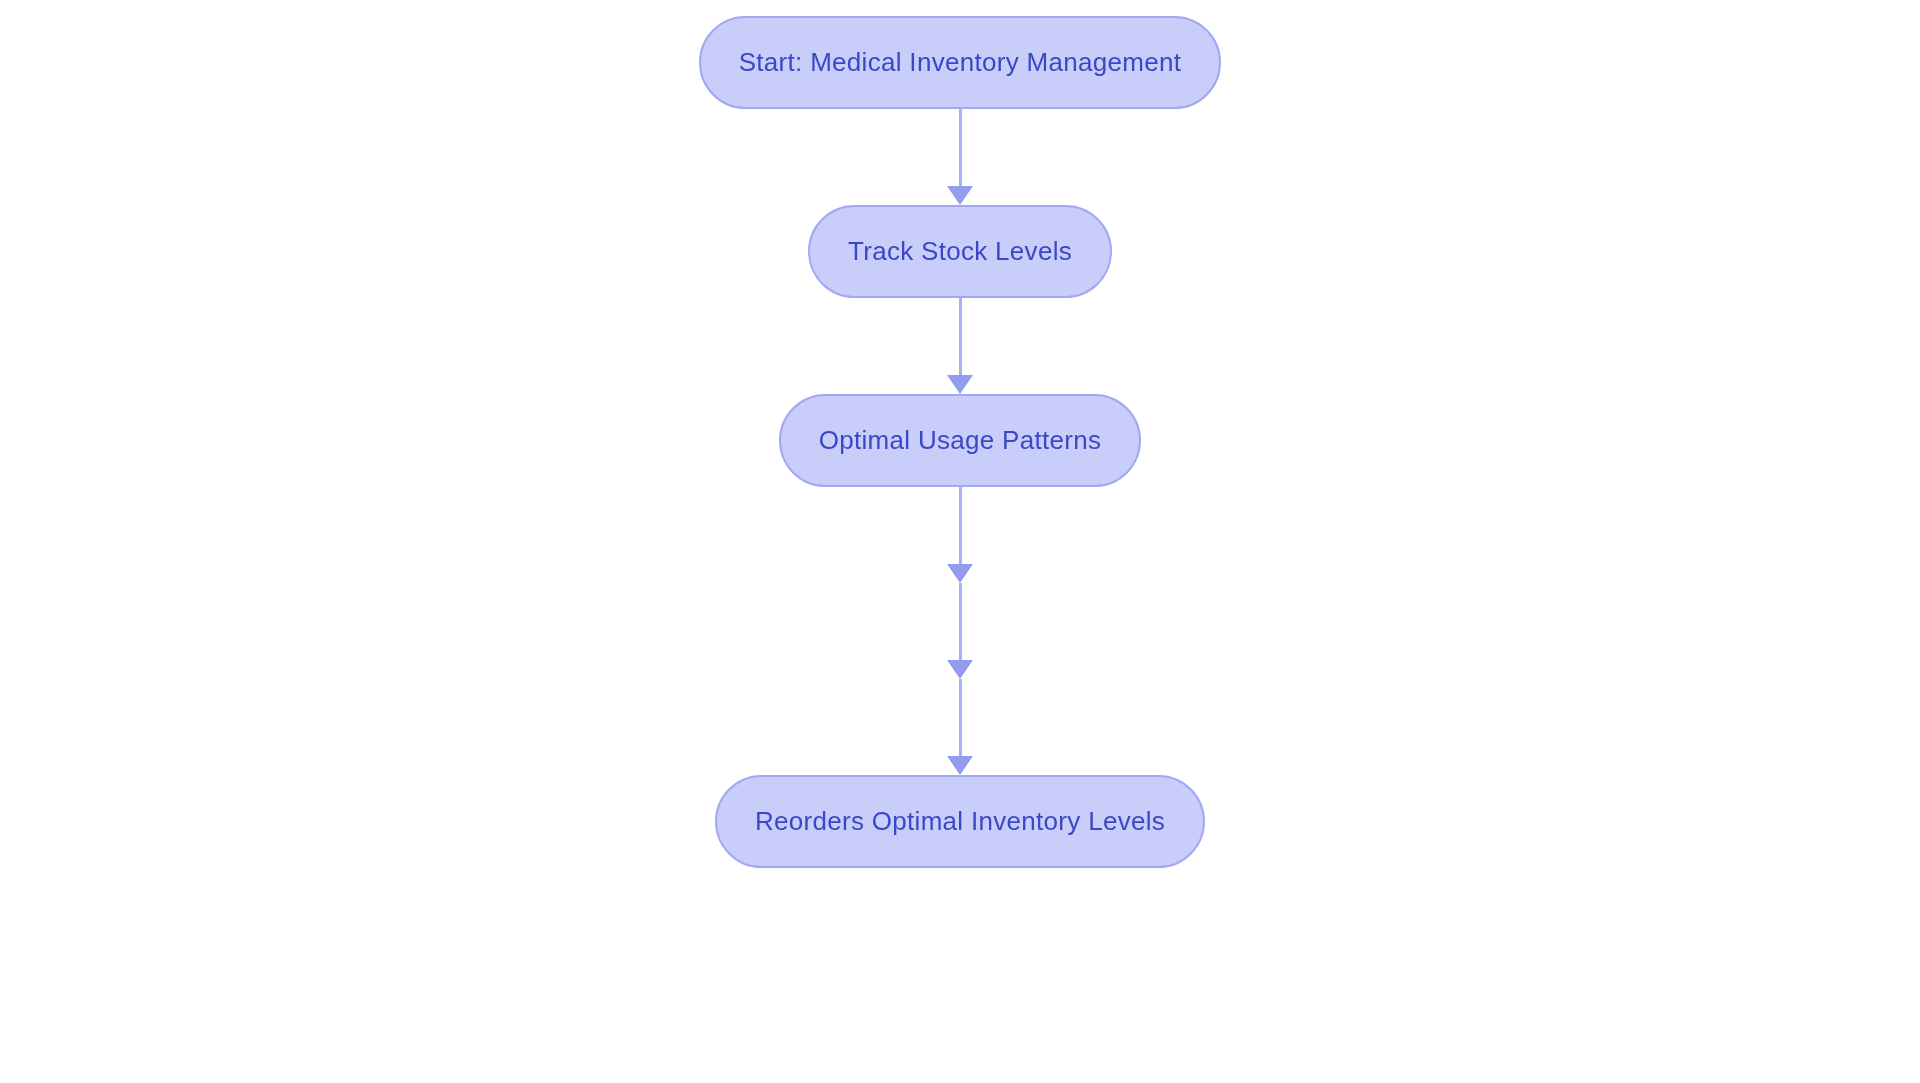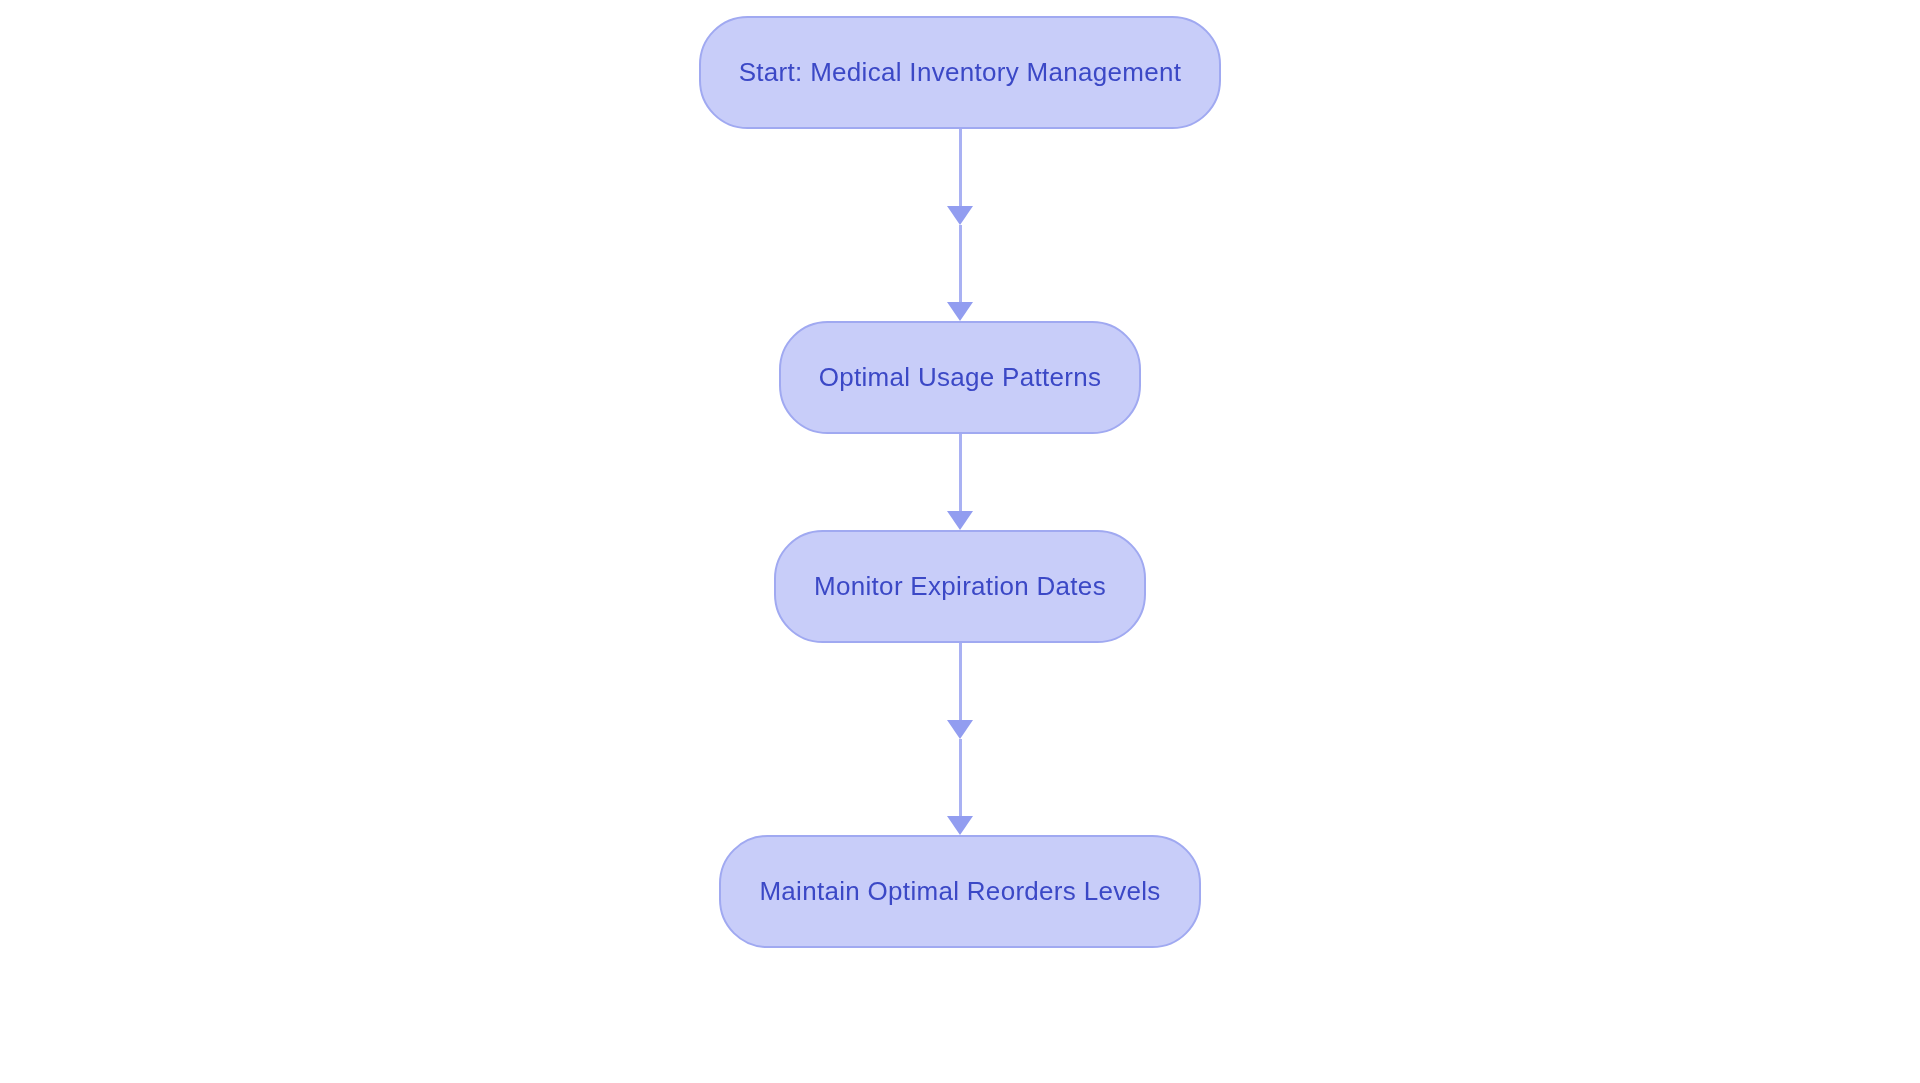--- a/index.html
+++ b/index.html
@@ -24,21 +24,21 @@
   .flowchart {
     width: 100%;
     height: 100%;
     padding-top: 16px;
     display: flex;
     flex-direction: column;
     align-items: center;
   }
 
   .node {
-    height: 113px;
+    height: 93px;
     padding: 4px 38px;
     border-radius: 48.5px;
     background: var(--node-fill);
     border: 2px solid var(--node-border);
     display: flex;
     align-items: center;
     justify-content: center;
     flex: 0 0 auto;
   }
 
@@ -80,47 +80,47 @@
 
   <div class="node">
     <span class="node-label">Start: Medical Inventory Management</span>
   </div>
 
   <div class="edge">
     <div class="edge-line"></div>
     <div class="edge-head"></div>
   </div>
 
+  <div class="node">
+    <span class="node-label">Track Stock Levels</span>
+  </div>
 
   <div class="edge">
     <div class="edge-line"></div>
     <div class="edge-head"></div>
   </div>
 
   <div class="node">
     <span class="node-label">Optimal Usage Patterns</span>
   </div>
 
   <div class="edge">
     <div class="edge-line"></div>
     <div class="edge-head"></div>
   </div>
 
-  <div class="node">
-    <span class="node-label">Monitor Expiration Dates</span>
-  </div>
 
   <div class="edge">
     <div class="edge-line"></div>
     <div class="edge-head"></div>
   </div>
 
 
   <div class="edge">
     <div class="edge-line"></div>
     <div class="edge-head"></div>
   </div>
 
   <div class="node">
-    <span class="node-label">Maintain Optimal Reorders Levels</span>
+    <span class="node-label">Reorders Optimal Inventory Levels</span>
   </div>
 
 </div>
 
 </body></html>

